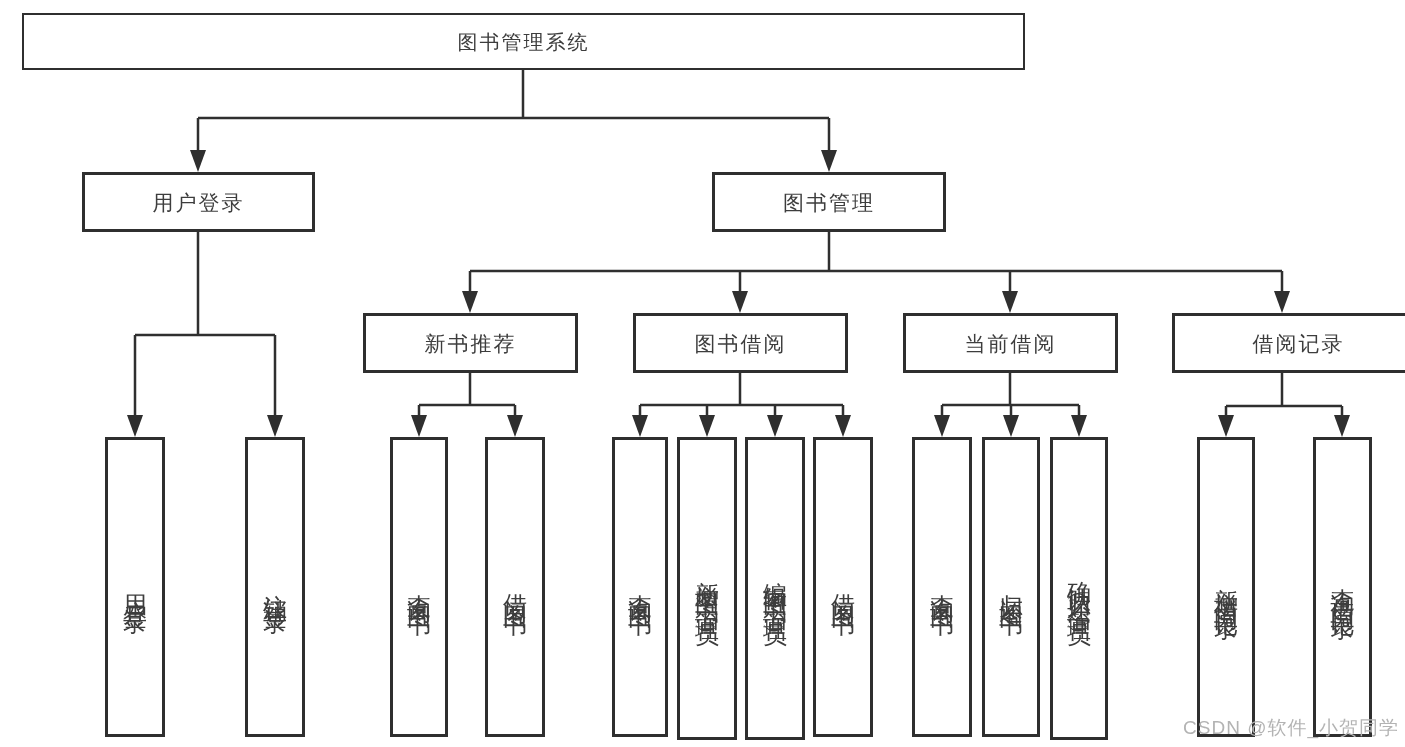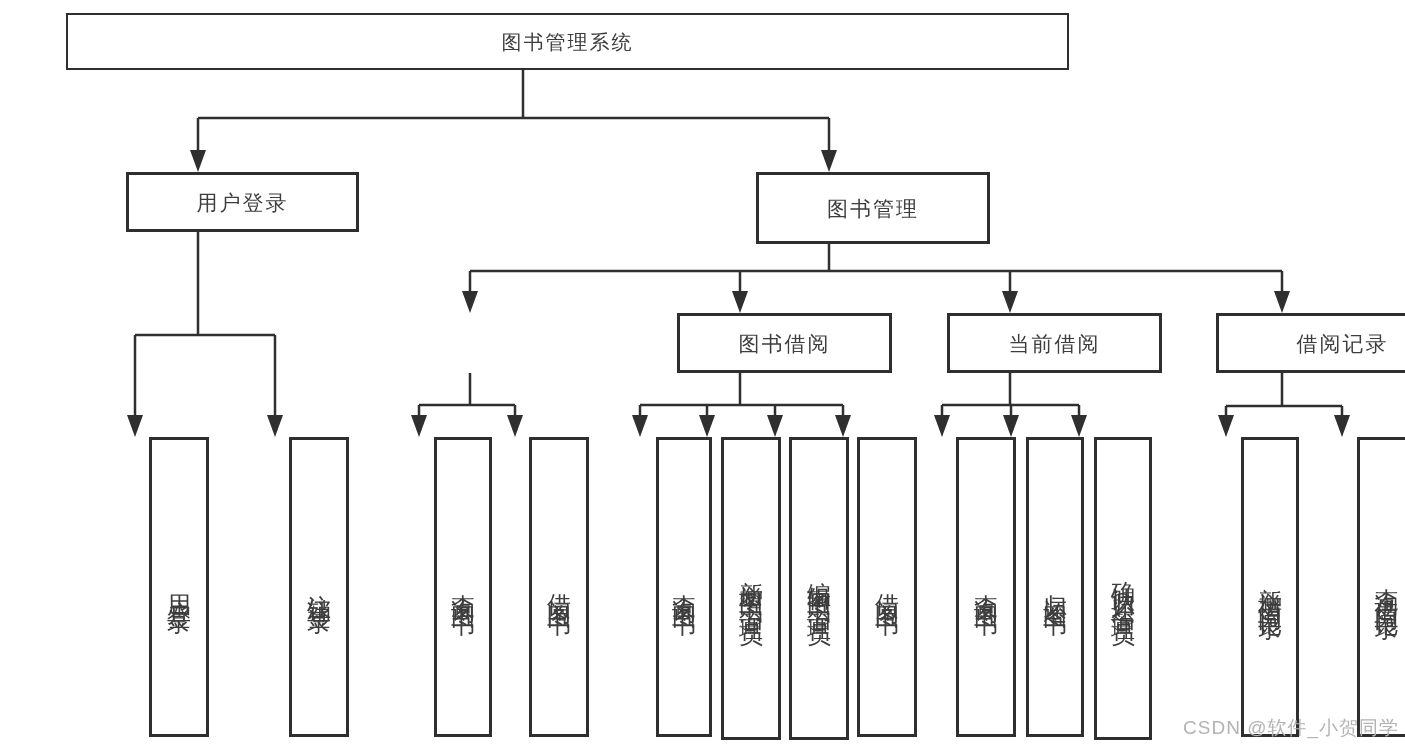--- a/index.html
+++ b/index.html
@@ -27,21 +27,20 @@
   .node {
     position: absolute;
     box-sizing: border-box;
     background: #ffffff;
     border: 3px solid #2f2f2f;
     display: flex;
     align-items: center;
     justify-content: center;
     color: #3d3d3d;
     z-index: 2;
-    margin-left: 44px;
   }
   .node.root {
     border-width: 2px;
   }
   .hlabel {
     font-size: 21px;
     letter-spacing: 2px;
     white-space: nowrap;
     line-height: 1;
   }
@@ -113,24 +112,27 @@
     </g>
   </svg>
 
   <div class="node root" style="left:22px;top:13px;width:1003px;height:57px;">
     <span class="hlabel">图书管理系统</span>
   </div>
 
   <div class="node" style="left:82px;top:172px;width:233px;height:60px;">
     <span class="hlabel">用户登录</span>
   </div>
-  <div class="node" style="left:712px;top:172px;width:234px;height:72px;">
+  <div class="node" style="left:712px;top:172px;width:234px;height:60px;">
     <span class="hlabel">图书管理</span>
   </div>
 
+  <div class="node" style="left:363px;top:313px;width:215px;height:60px;">
+    <span class="hlabel">新书推荐</span>
+  </div>
   <div class="node" style="left:633px;top:313px;width:215px;height:60px;">
     <span class="hlabel">图书借阅</span>
   </div>
   <div class="node" style="left:903px;top:313px;width:215px;height:60px;">
     <span class="hlabel">当前借阅</span>
   </div>
   <div class="node" style="left:1172px;top:313px;width:253px;height:60px;">
     <span class="hlabel">借阅记录</span>
   </div>
 

